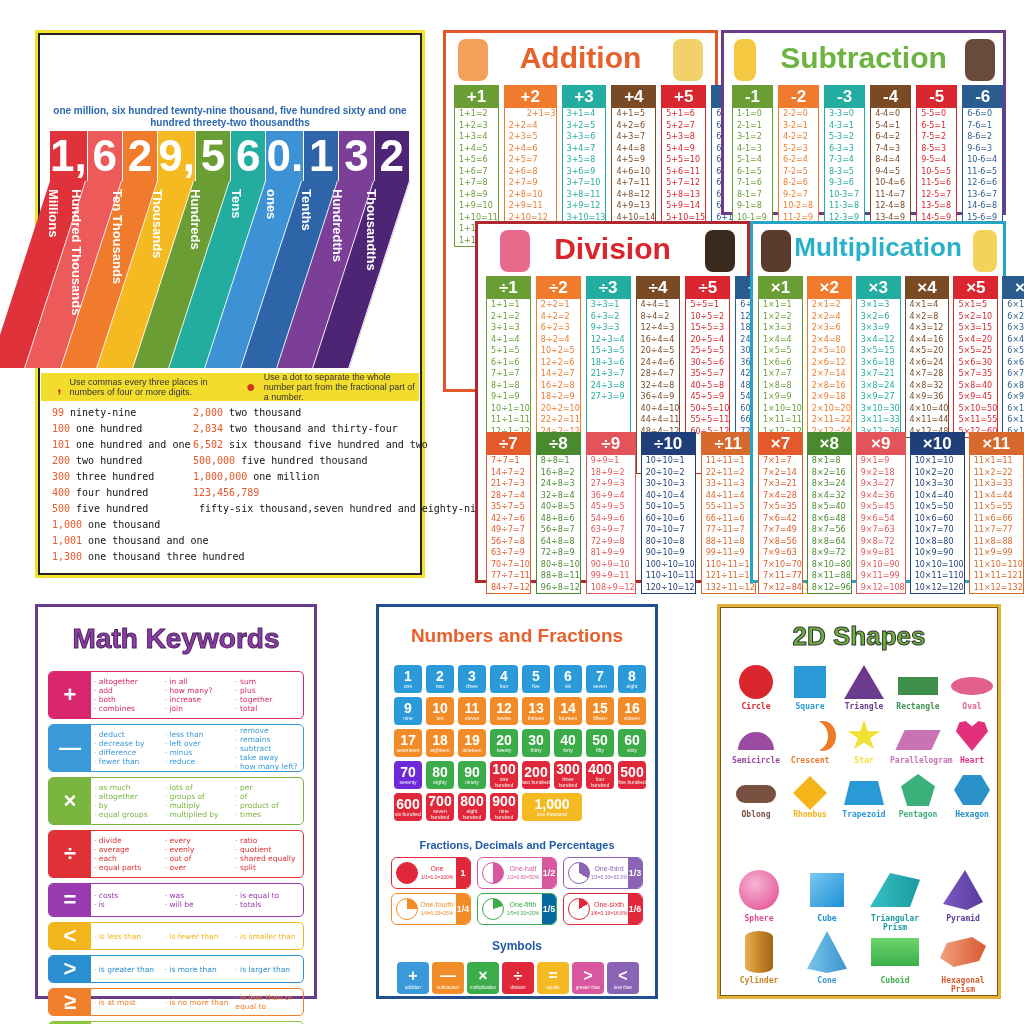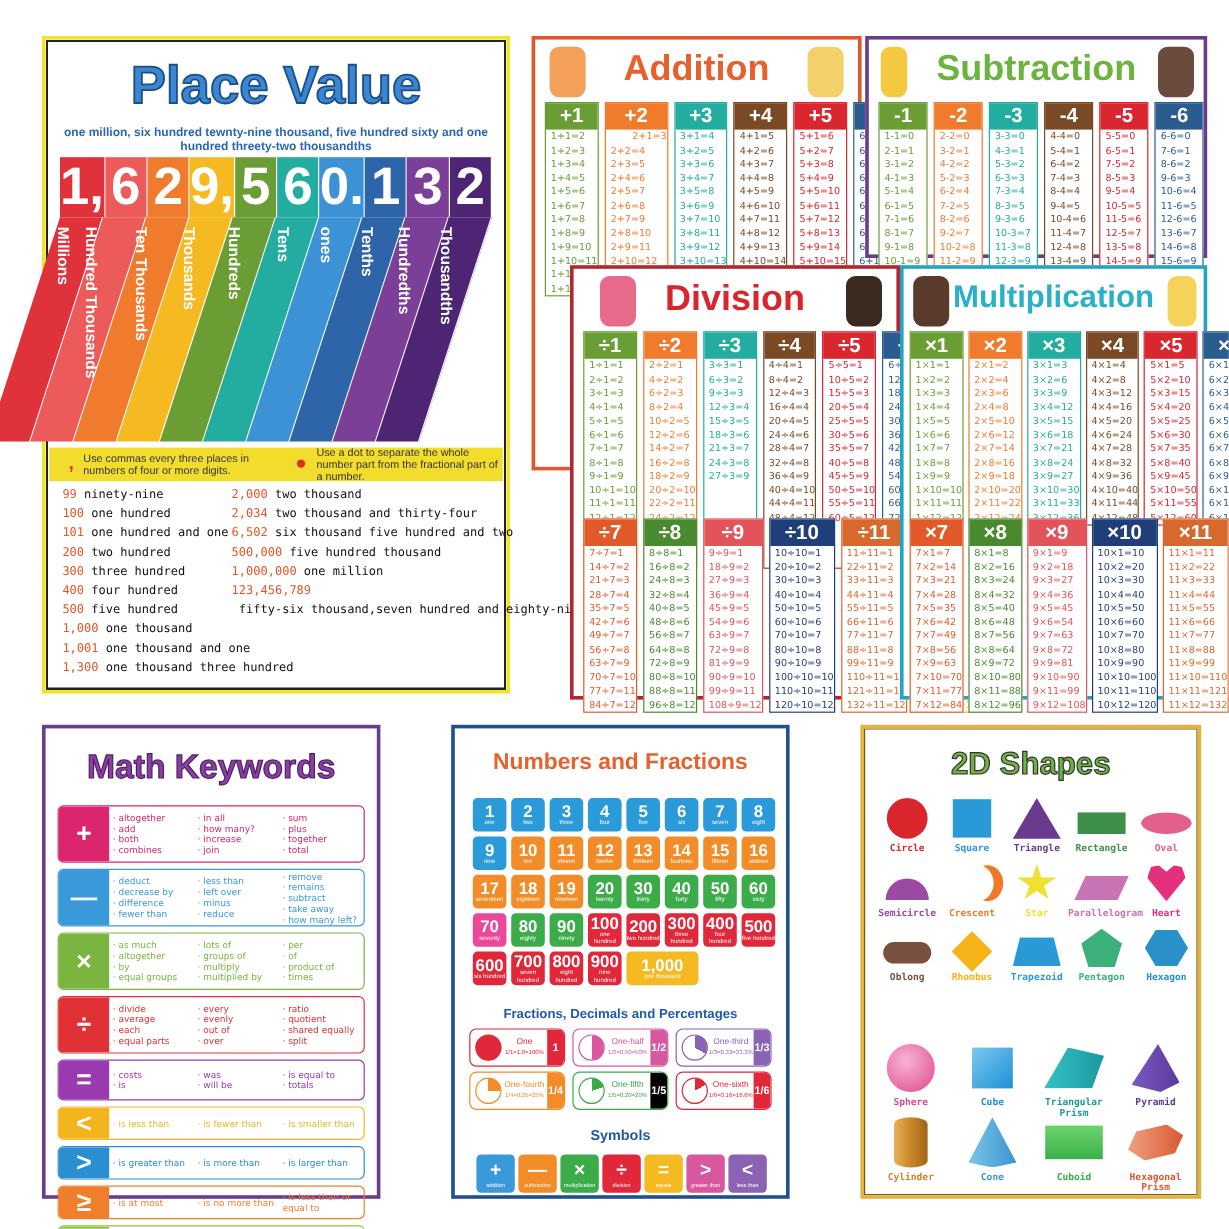--- a/index.html
+++ b/index.html
@@ -55,21 +55,20 @@
 #sh{left:717px;top:604px;width:284px;height:395px;border:3px solid #e2b23c;box-shadow:inset 0 0 0 1px #7a5a10}
 #sh .ttl{position:absolute;width:100%;text-align:center;font:bold 26px "Liberation Sans",sans-serif;-webkit-text-stroke:1px #333}
 #sh .s{position:absolute;width:56px;text-align:center}
 #sh .s .lbl{font:bold 8px "DejaVu Sans Mono",monospace;margin-top:3px}
 #sh .shape{margin:0 auto}
 </style>
 </head>
 <body>
 
 <div class="poster" id="pv">
- <div class="title">Place Value</div>
  <div class="sub">one million, six hundred tewnty-nine thousand, five hundred sixty and one hundred threety-two thousandths</div>
  <div class="digits" id="pvDigits">
       <div class="digit" style="background: rgb(224, 50, 58);">1,</div>
       <div class="digit" style="background: rgb(236, 90, 90);">6</div>
       <div class="digit" style="background: rgb(240, 123, 44);">2</div>
       <div class="digit" style="background: rgb(245, 185, 33);">9,</div>
       <div class="digit" style="background: rgb(106, 158, 52);">5</div>
       <div class="digit" style="background: rgb(34, 173, 160);">6</div>
       <div class="digit" style="background: rgb(61, 146, 214);">0.</div>
       <div class="digit" style="background: rgb(46, 100, 168);">1</div>
@@ -936,21 +935,21 @@
         <div class="w">forty</div>
       </div>
       <div class="tile" style="background: rgb(60, 171, 74);">
         <div class="v">50</div>
         <div class="w">fifty</div>
       </div>
       <div class="tile" style="background: rgb(60, 171, 74);">
         <div class="v">60</div>
         <div class="w">sixty</div>
       </div>
-      <div class="tile" style="background: #ec4899;">
+      <div class="tile" style="background: #6d28d9;">
         <div class="v">70</div>
         <div class="w">seventy</div>
       </div>
       <div class="tile" style="background: rgb(60, 171, 74);">
         <div class="v">80</div>
         <div class="w">eighty</div>
       </div>
       <div class="tile" style="background: rgb(60, 171, 74);">
         <div class="v">90</div>
         <div class="w">ninety</div>
@@ -1029,21 +1028,21 @@
           <div style="font-size: 5px;">1/4=0.25=25%</div>
         </div>
         <div class="fv" style="background: rgb(242, 140, 40);">1/4</div>
       </div>
       <div class="fr" style="left: 98px; top: 286px; border-color: rgb(60, 171, 74);">
         <div class="pie" style="border-color: rgb(60, 171, 74); background: conic-gradient(rgb(60, 171, 74) 0deg, rgb(60, 171, 74) 20%, rgb(255, 255, 255) 0deg);"></div>
         <div class="tx" style="color: rgb(60, 171, 74);">
           <div>One-fifth</div>
           <div style="font-size: 5px;">1/5=0.20=20%</div>
         </div>
-        <div class="fv" style="background: #000000;">1/5</div>
+        <div class="fv" style="background: #0369a1;">1/5</div>
       </div>
       <div class="fr" style="left: 184px; top: 286px; border-color: rgb(224, 40, 58);">
         <div class="pie" style="border-color: rgb(224, 40, 58); background: conic-gradient(rgb(224, 40, 58) 0deg, rgb(224, 40, 58) 16.6667%, rgb(255, 255, 255) 0deg);"></div>
         <div class="tx" style="color: rgb(224, 40, 58);">
           <div>One-sixth</div>
           <div style="font-size: 5px;">1/6=0.16=16.6%</div>
         </div>
         <div class="fv" style="background: rgb(224, 40, 58);">1/6</div>
       </div>
     </div>

